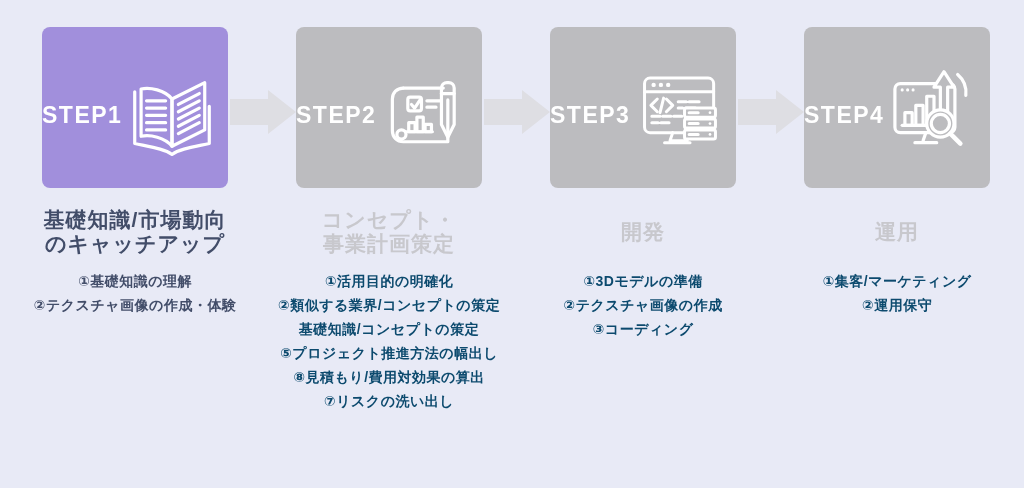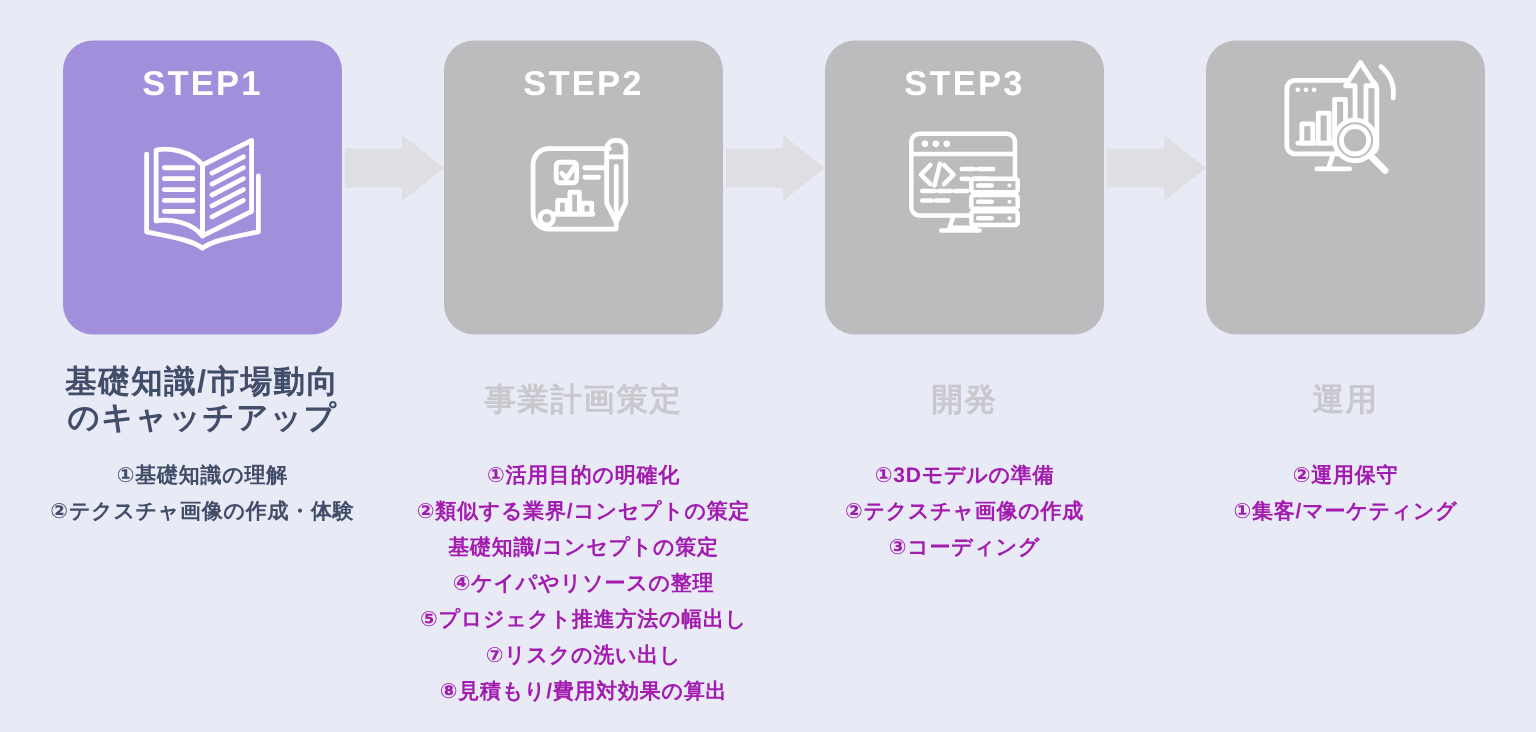--- a/index.html
+++ b/index.html
@@ -12,42 +12,42 @@
     position:relative;width:1024px;height:488px;
     background:#e8eaf6;overflow:hidden;
     display:flex;padding-left:8px;box-sizing:border-box;
   }
   .col{
     width:254px;flex:0 0 254px;
     display:flex;flex-direction:column;align-items:center;
     padding-top:27px;box-sizing:border-box;
   }
   .step-box{
-    width:186px;height:196px;border-radius:20px;
+    width:186px;height:161px;border-radius:8px;
     background:#bcbcbf;
-    display:flex;flex-direction:column;align-items:center;
+    display:flex;flex-direction:row;align-items:center;
     flex:0 0 auto;
   }
   .step-box.active{background:#a18fdc;}
   .step-label{
     color:#ffffff;font-weight:bold;font-size:23px;
     letter-spacing:1.5px;margin-top:15px;line-height:26px;
   }
   .icon{width:100px;height:100px;margin-top:2px;}
   .icon path,.icon rect,.icon circle{vector-effect:non-scaling-stroke;}
   .step-title{
     margin-top:18px;height:52px;
     display:flex;flex-direction:column;justify-content:center;
     text-align:center;font-weight:bold;font-size:21px;
     line-height:24px;letter-spacing:1px;color:#c8c8cd;
   }
   .items{
     margin-top:11px;text-align:center;font-weight:bold;
     font-size:14px;line-height:24px;letter-spacing:0.5px;
-    color:#a21caf;white-space:nowrap;
+    color:#0c4a6e;white-space:nowrap;
   }
   .col.active-col .step-title,
   .col.active-col .items{color:#424d69;}
   .arrow{position:absolute;top:90px;width:66px;height:44px;}
   .arrow polygon{fill:#dedee3;}
   .a1{left:230px;} .a2{left:484px;} .a3{left:738px;}
 </style>
 </head>
 <body>
 
@@ -86,30 +86,30 @@
         <path d="M56,46 H71 M56,53 H66"></path>
         <path d="M33,80 H62"></path>
         <rect x="36" y="70" width="7" height="10"></rect>
         <rect x="45" y="64" width="7" height="16"></rect>
         <rect x="54" y="72" width="7" height="8"></rect>
         <path d="M72,72 V32 C72,28.7 74.7,26 78,26 H80 C83.3,26 86,28.7 86,32 V72 L79,86 Z"></path>
         <path d="M72,38 H86"></path>
       </svg>
     </div>
     <div class="step-title">
+      <div>コンセプト・</div>
       <div>事業計画策定</div>
     </div>
     <div class="items">
       <div>①活用目的の明確化</div>
       <div>②類似する業界/コンセプトの策定</div>
       <div>基礎知識/コンセプトの策定</div>
-      <div>④ケイパやリソースの整理</div>
       <div>⑤プロジェクト推進方法の幅出し</div>
+      <div>⑧見積もり/費用対効果の算出</div>
       <div>⑦リスクの洗い出し</div>
-      <div>⑧見積もり/費用対効果の算出</div>
     </div>
   </div>
 
   <div class="col">
     <div class="step-box">
       <div class="step-label">STEP3</div>
       <svg class="icon" viewBox="0 0 110 110" fill="none" stroke="#ffffff" stroke-width="3" stroke-linecap="round" stroke-linejoin="round">
         <rect x="16" y="21" width="76" height="60" rx="6"></rect>
         <path d="M16,36 H92"></path>
         <circle cx="26" cy="28.5" r="2.4" fill="#ffffff" stroke="none"></circle>
@@ -137,20 +137,21 @@
     </div>
     <div class="items">
       <div>①3Dモデルの準備</div>
       <div>②テクスチャ画像の作成</div>
       <div>③コーディング</div>
     </div>
   </div>
 
   <div class="col">
     <div class="step-box">
+      <div class="step-label">STEP4</div>
       <svg class="icon" viewBox="0 0 110 110" fill="none" stroke="#ffffff" stroke-width="3.2" stroke-linecap="round" stroke-linejoin="round">
         <rect x="12" y="27" width="66" height="54" rx="6"></rect>
         <circle cx="20" cy="34" r="1.7" fill="#ffffff" stroke="none"></circle>
         <circle cx="26" cy="34" r="1.7" fill="#ffffff" stroke="none"></circle>
         <circle cx="32" cy="34" r="1.7" fill="#ffffff" stroke="none"></circle>
         <path d="M20,73 H62"></path>
         <rect x="23" y="59" width="8" height="14"></rect>
         <rect x="35" y="51" width="8" height="22"></rect>
         <rect x="47" y="41" width="8" height="32"></rect>
         <path d="M46,81 l-3,9"></path>
@@ -159,22 +160,22 @@
         <path d="M81,17 C88,23 91,31 90,40"></path>
         <circle cx="62" cy="71" r="15" fill="#bcbcbf"></circle>
         <circle cx="62" cy="71" r="10"></circle>
         <path d="M73,82 L84,93" stroke-width="4.5"></path>
       </svg>
     </div>
     <div class="step-title">
       <div>運用</div>
     </div>
     <div class="items">
+      <div>①集客/マーケティング</div>
       <div>②運用保守</div>
-      <div>①集客/マーケティング</div>
     </div>
   </div>
 
   <svg class="arrow a1" viewBox="0 0 66 44">
     <polygon points="0,9 38,9 38,0 66,22 38,44 38,35 0,35"></polygon>
   </svg>
   <svg class="arrow a2" viewBox="0 0 66 44">
     <polygon points="0,9 38,9 38,0 66,22 38,44 38,35 0,35"></polygon>
   </svg>
   <svg class="arrow a3" viewBox="0 0 66 44">

